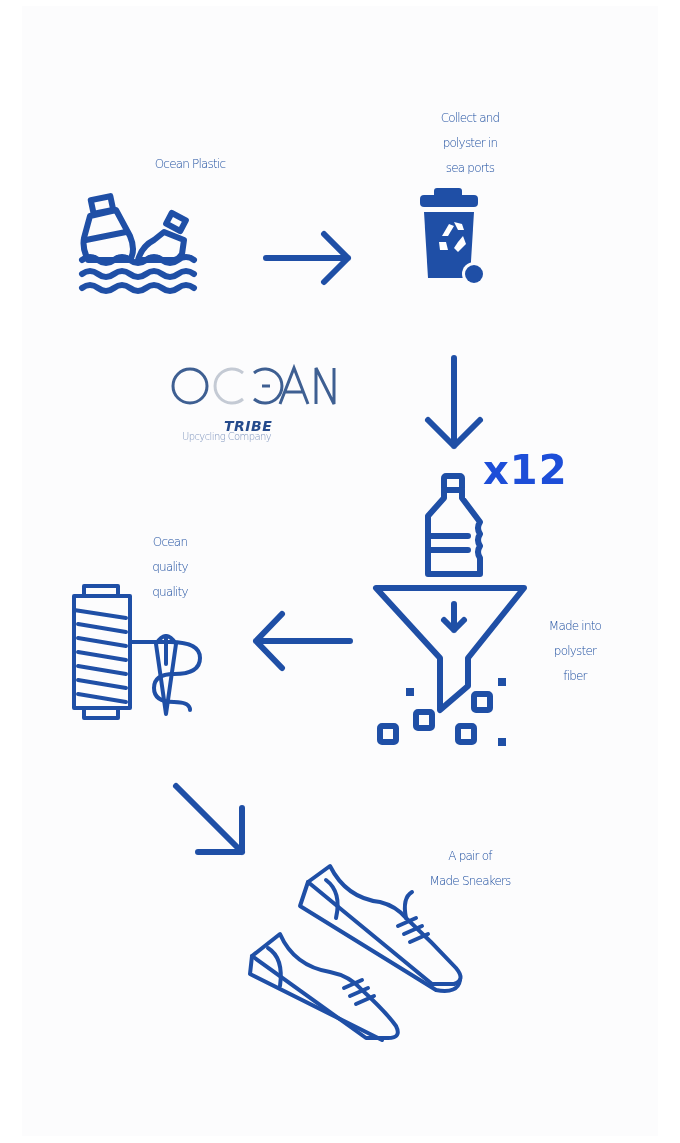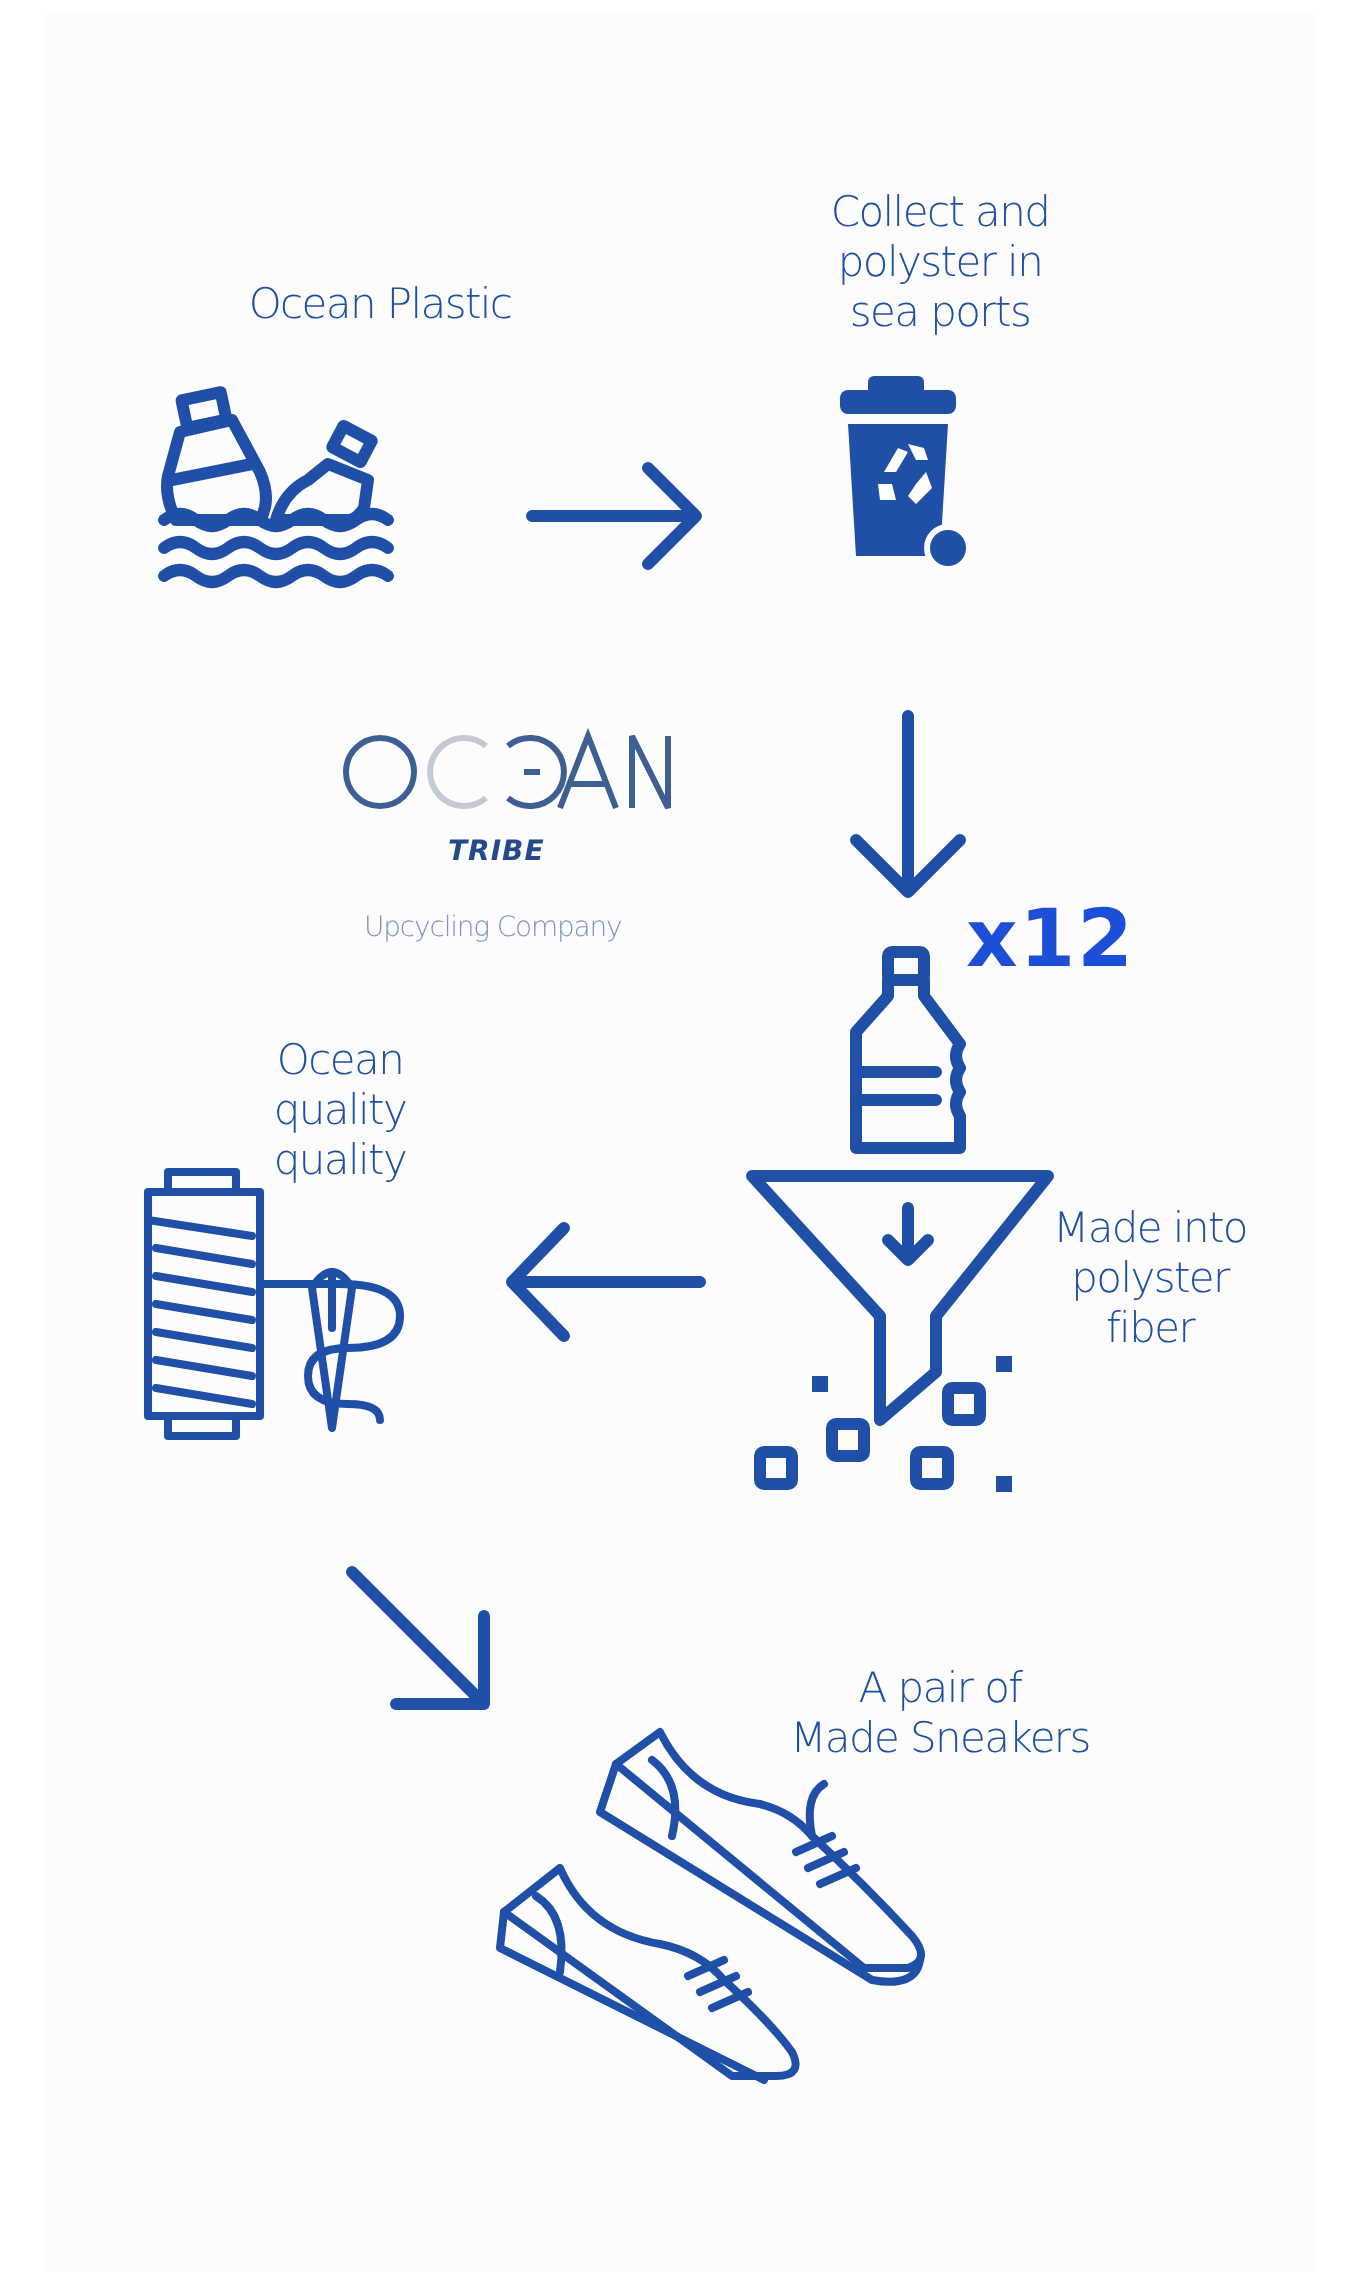--- a/index.html
+++ b/index.html
@@ -1,26 +1,26 @@
 <!DOCTYPE html>
 <html><head>
 <meta charset="utf-8">
 <style>
   html, body { margin:0; padding:0; background:#ffffff; }
   body { width:680px; height:1143px; position:relative; overflow:hidden; font-family:"Liberation Sans", sans-serif; }
   .card { position:absolute; left:22px; top:6px; width:636px; height:1130px; background:#fcfcfd; }
-  .lbl { position:absolute; color:#1f4fa0; font-family:"DejaVu Sans", sans-serif; font-size:21px; letter-spacing:-0.8px; line-height:25px; text-align:center; font-weight:300; }
+  .lbl { position:absolute; color:#1f4fa0; font-family:"DejaVu Sans", sans-serif; font-size:12px; letter-spacing:-0.8px; line-height:25px; text-align:center; font-weight:300;margin-top:12px; }
   svg { position:absolute; overflow:visible; }
   .s { fill:none; stroke:#1f4fa6; stroke-width:6; stroke-linecap:round; stroke-linejoin:round; }
   .s4 { fill:none; stroke:#1f4fa6; stroke-width:4; stroke-linecap:round; stroke-linejoin:round; }
   .f { fill:#1f4fa6; }
   .x12 { position:absolute; left:483px; top:447px; color:#1d4ed8; font-family:"DejaVu Sans", sans-serif; font-weight:bold; font-size:40px; letter-spacing:1px; }
   .logo-ocean { position:absolute; left:170px; top:364px; width:168px; height:44px; }
   .logo-tribe { position:absolute; left:224px; top:418px; color:#244a8c; font-family:"DejaVu Sans", sans-serif; font-weight:bold; font-style:italic; font-size:14px; letter-spacing:0.5px; }
-  .logo-sub { position:absolute; left:182px; top:456px; color:#7f95bd; font-family:"DejaVu Sans", sans-serif; font-size:14px; letter-spacing:-0.6px; font-weight:300; }
+  .logo-sub { position:absolute; left:182px; top:431px; color:#7f95bd; font-family:"DejaVu Sans", sans-serif; font-size:10px; letter-spacing:-0.6px; font-weight:300; }
 </style>
 </head>
 <body>
 
 <div class="card"></div>
 
 <div class="lbl" style="left:110px;top:140px;width:160px;">
   <div>Ocean Plastic</div>
 </div>
 

